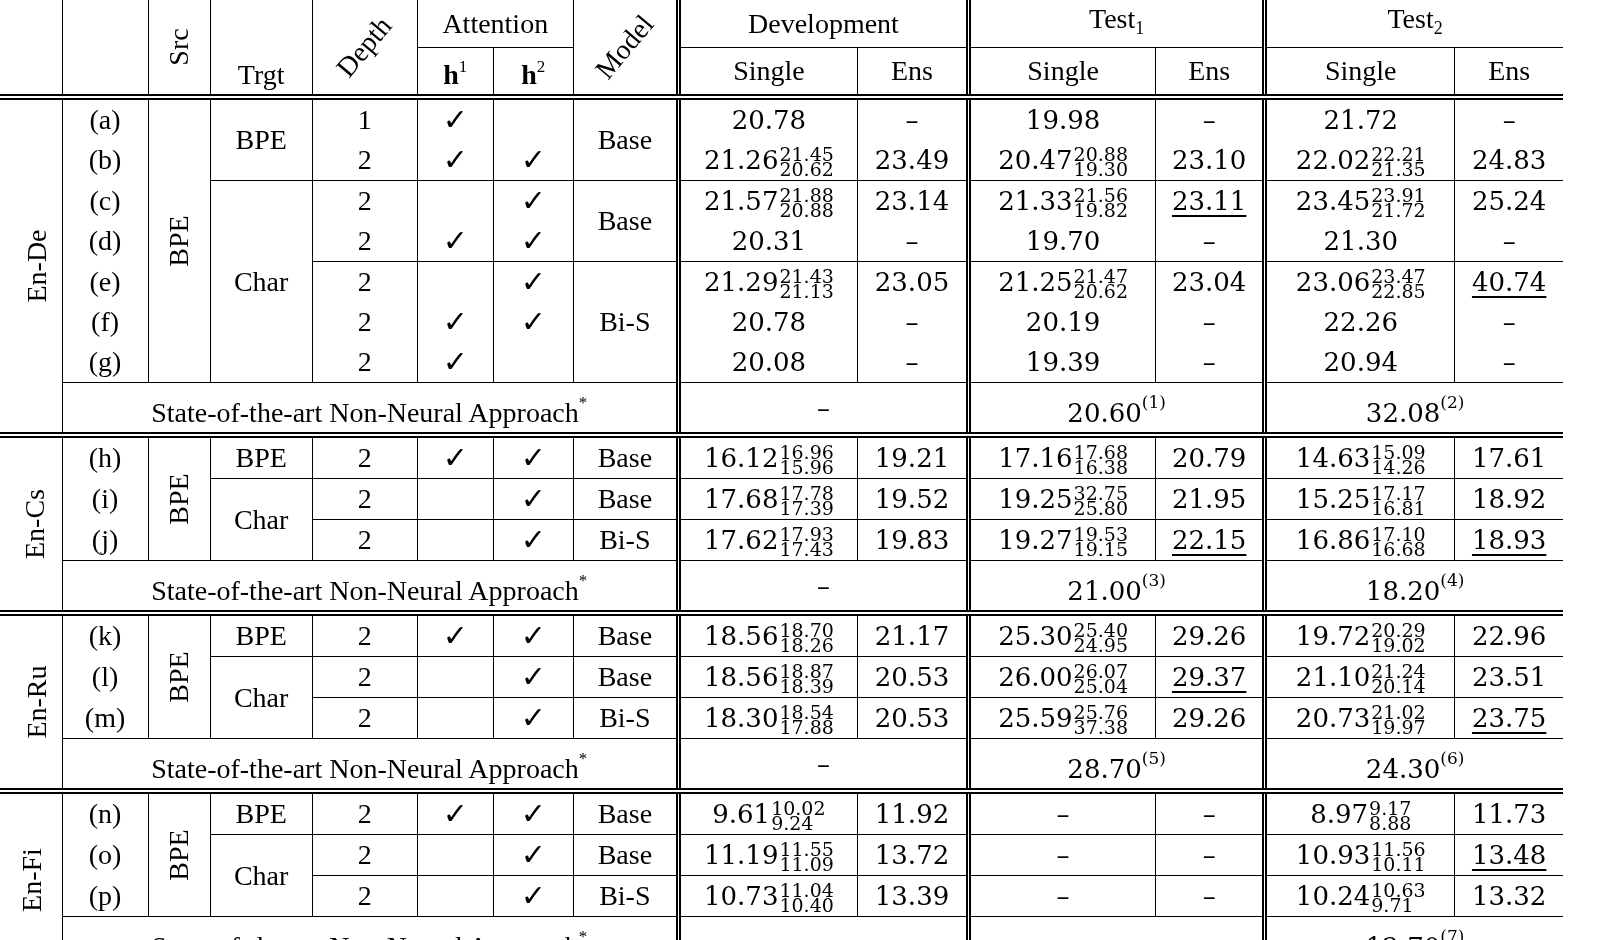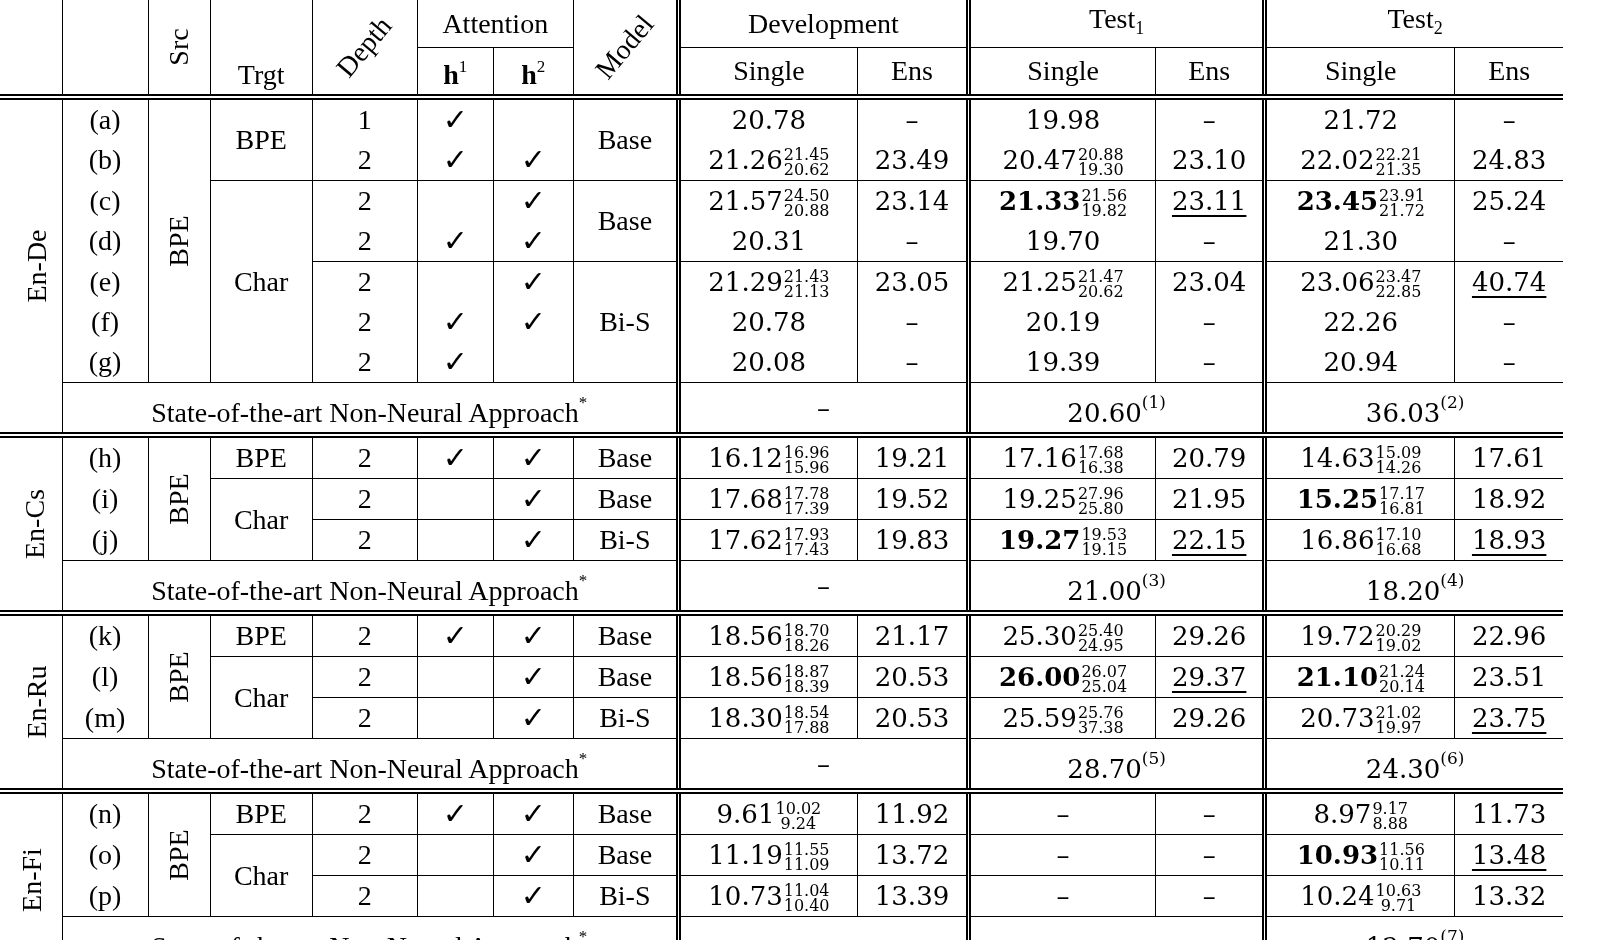--- a/index.html
+++ b/index.html
@@ -13,22 +13,22 @@
   .row td { height: 40px; }
   .br { border-right: 1.5px solid #000; }
   .dbl { border-left: 5px double #000; }
   .bt { border-top: 1.5px solid #000; }
   .bb { border-bottom: 1.5px solid #000; margin-top: 47px; }
   .dbt { border-top: 6px double #000; }
   .rot { display: inline-block; transform: rotate(-90deg); white-space: nowrap; }
   .diag { display: inline-block; transform: rotate(-50deg); white-space: nowrap; }
   .num { font-family: "DejaVu Serif", "Liberation Serif", serif; font-size: 26px; }
   .sup-sub { display: inline-flex; flex-direction: column; vertical-align: middle;
-             font-size: 16px; line-height: 15px; text-align: left; margin-left: 1px; align-items: center; }
-  .bold { font-weight: bold; }
+             font-size: 19px; line-height: 15px; text-align: left; margin-left: 1px; }
+  .bold { font-weight: normal; }
   .ul { text-decoration: underline; text-underline-offset: 5px; text-decoration-thickness: 1.5px; }
   .check { font-family: "DejaVu Sans", sans-serif; font-size: 30px; font-weight: bold; }
   .sota-sup { font-size: 17px; vertical-align: 14px; }
   .hsup { font-size: 17px; vertical-align: 12px; }
   .hsub { font-size: 18px; vertical-align: -6px; }
 </style>
 </head>
 <body>
 
 <div id="tbl">
@@ -112,21 +112,21 @@
           <td class=" "><span class="num"><span>24.83</span></span></td>
         </tr>
         <tr class="row">
           <td class="br ">(c)</td>
           <td rowspan="5" class="br bt">Char</td>
           <td class="br bt">2</td>
           <td class="br bt"></td>
           <td class="br bt"><span class="check">✓</span></td>
           <td rowspan="2" class="bt">Base</td>
           <td class="dbl br bt"><span class="num"><span>21.57</span><span class="sup-sub">
-                <span>24.50</span>
+                <span>21.88</span>
                 <span>20.88</span>
               </span></span></td>
           <td class=" bt"><span class="num"><span>23.14</span></span></td>
           <td class="dbl br bt"><span class="num"><span class="bold">21.33</span><span class="sup-sub">
                 <span>21.56</span>
                 <span>19.82</span>
               </span></span></td>
           <td class=" bt"><span class="num"><span class="ul">23.11</span></span></td>
           <td class="dbl br bt"><span class="num"><span class="bold">23.45</span><span class="sup-sub">
                 <span>23.91</span>
@@ -189,21 +189,21 @@
           <td class=" "><span class="num"><span>–</span></span></td>
           <td class="dbl br "><span class="num"><span>19.39</span></span></td>
           <td class=" "><span class="num"><span>–</span></span></td>
           <td class="dbl br "><span class="num"><span>20.94</span></span></td>
           <td class=" "><span class="num"><span>–</span></span></td>
         </tr>
         <tr class="row sota">
           <td colspan="7" class="bt"><span>State-of-the-art Non-Neural Approach</span><span class="sota-sup">*</span></td>
           <td colspan="2" class="dbl bt"><span class="num">–</span></td>
           <td colspan="2" class="dbl bt"><span class="num">20.60</span><span class="sota-sup num">(1)</span></td>
-          <td colspan="2" class="dbl bt"><span class="num">36.03</span><span class="sota-sup num">(2)</span></td>
+          <td colspan="2" class="dbl bt"><span class="num">32.08</span><span class="sota-sup num">(2)</span></td>
         </tr>
         <tr class="row">
           <td rowspan="4" class="br dbt"><span class="rot">En-Cs</span></td>
           <td class="br dbt">(h)</td>
           <td rowspan="3" class="br dbt"><span class="rot">BPE</span></td>
           <td rowspan="1" class="br dbt">BPE</td>
           <td class="br dbt">2</td>
           <td class="br dbt"><span class="check">✓</span></td>
           <td class="br dbt"><span class="check">✓</span></td>
           <td rowspan="1" class="dbt">Base</td>
@@ -229,21 +229,21 @@
           <td class="br bt">2</td>
           <td class="br bt"></td>
           <td class="br bt"><span class="check">✓</span></td>
           <td rowspan="1" class="bt">Base</td>
           <td class="dbl br bt"><span class="num"><span>17.68</span><span class="sup-sub">
                 <span>17.78</span>
                 <span>17.39</span>
               </span></span></td>
           <td class=" bt"><span class="num"><span>19.52</span></span></td>
           <td class="dbl br bt"><span class="num"><span>19.25</span><span class="sup-sub">
-                <span>27.96</span>
+                <span>32.75</span>
                 <span>25.80</span>
               </span></span></td>
           <td class=" bt"><span class="num"><span>21.95</span></span></td>
           <td class="dbl br bt"><span class="num"><span class="bold">15.25</span><span class="sup-sub">
                 <span>17.17</span>
                 <span>16.81</span>
               </span></span></td>
           <td class=" bt"><span class="num"><span>18.92</span></span></td>
         </tr>
         <tr class="row">

